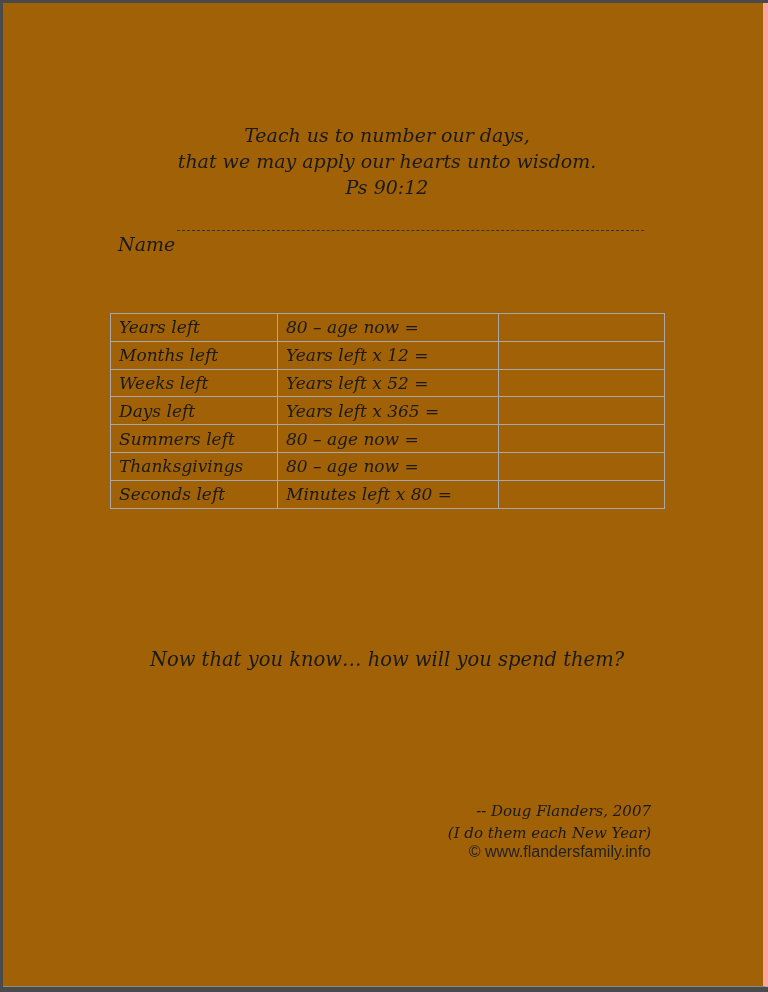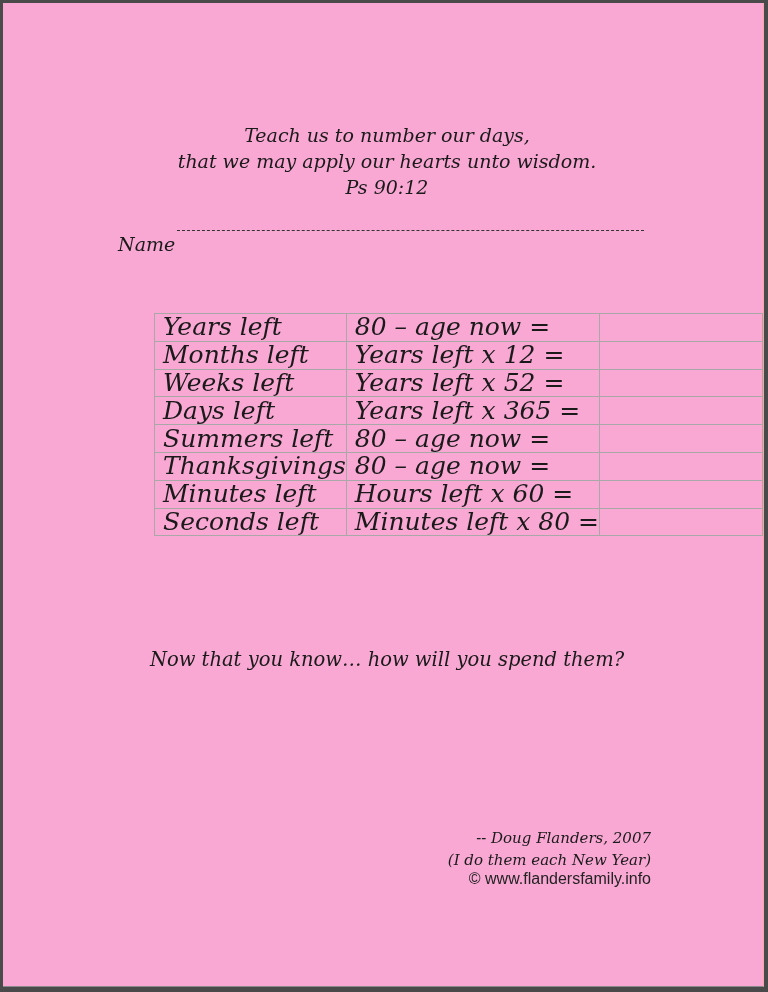--- a/index.html
+++ b/index.html
@@ -12,22 +12,22 @@
       background: #4a4a4a;
       position: relative;
       overflow: hidden;
     }
     .page {
       position: absolute;
       left: 3px;
       top: 3px;
       width: 760px;
       height: 983px;
-      background: #f9a8d4;
-      border-right: 1px solid #fca5a5;
+      background: #a16207;
+      border-right: 5px solid #fca5a5;
       border-bottom: 1px solid #8a8a8a;
     }
     .script {
       font-family: "DejaVu Serif", serif;
       font-style: italic;
       color: #1a1a1a;
     }
     .verse {
       position: absolute;
       left: 0;
@@ -55,22 +55,21 @@
       height: 1px;
       margin-left: 2px;
       position: relative;
       top: -2px;
     }
     table.calc {
       position: absolute;
       left: 107px;
       top: 310px;
       border-collapse: collapse;
-      font-size: 25px;
-      margin-left: 44px;
+      font-size: 17px;
     }
     table.calc td {
       border: 1px solid #a8a8a8;
       height: 26.8px;
       padding: 0 0 0 8px;
       line-height: 26px;
       white-space: nowrap;
       vertical-align: middle;
     }
     table.calc td.c1 { width: 158px; }
@@ -80,21 +79,21 @@
       position: absolute;
       left: 0;
       top: 645px;
       width: 768px;
       text-align: center;
       font-size: 19.5px;
     }
     .credit {
       position: absolute;
       right: 112px;
-      top: 824px;
+      top: 797px;
       text-align: right;
       font-size: 15px;
       line-height: 22px;
     }
     .copyright {
       font-family: "Liberation Sans", sans-serif;
       font-style: normal;
       font-size: 16px;
       line-height: 16px;
       color: #222;
@@ -144,25 +143,20 @@
         <td class="c1">Summers left</td>
         <td class="c2">80 – age now =</td>
         <td class="c3"></td>
       </tr>
       <tr>
         <td class="c1">Thanksgivings</td>
         <td class="c2">80 – age now =</td>
         <td class="c3"></td>
       </tr>
       <tr>
-        <td class="c1">Minutes left</td>
-        <td class="c2">Hours left x 60 =</td>
-        <td class="c3"></td>
-      </tr>
-      <tr>
         <td class="c1">Seconds left</td>
         <td class="c2">Minutes left x 80 =</td>
         <td class="c3"></td>
       </tr>
     </tbody>
   </table>
 
   <div class="question script">Now that you know… how will you spend them?</div>
 
   <div class="credit script">

